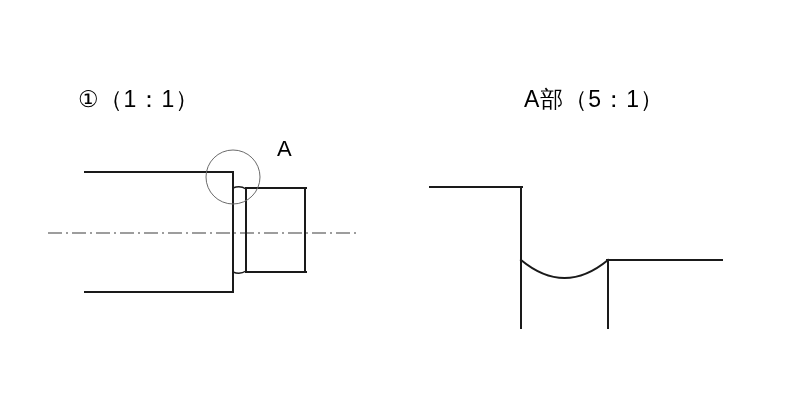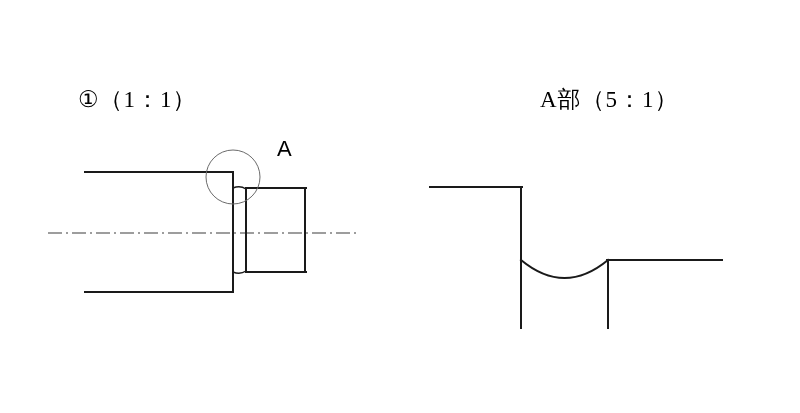--- a/index.html
+++ b/index.html
@@ -13,35 +13,34 @@
   }
   #canvas {
     position: relative;
     width: 800px;
     height: 413px;
     background: #ffffff;
     overflow: hidden;
   }
   .view-title {
     position: absolute;
-    font-family: Liberation Serif, serif;
+    font-family: Liberation Sans, sans-serif;
     font-size: 23px;
     color: #000000;
     white-space: nowrap;
     letter-spacing: 1px;
     font-weight: 400;
   }
   #title-main {
     left: 78px;
     top: 84px;
   }
   #title-detail {
     left: 524px;
     top: 84px;
-    margin-left: 16px;
   }
   .label-A {
     position: absolute;
     font-family: "Liberation Sans", sans-serif;
     font-size: 22px;
     color: #000000;
   }
   #label-a-main {
     left: 277px;
     top: 136px;

